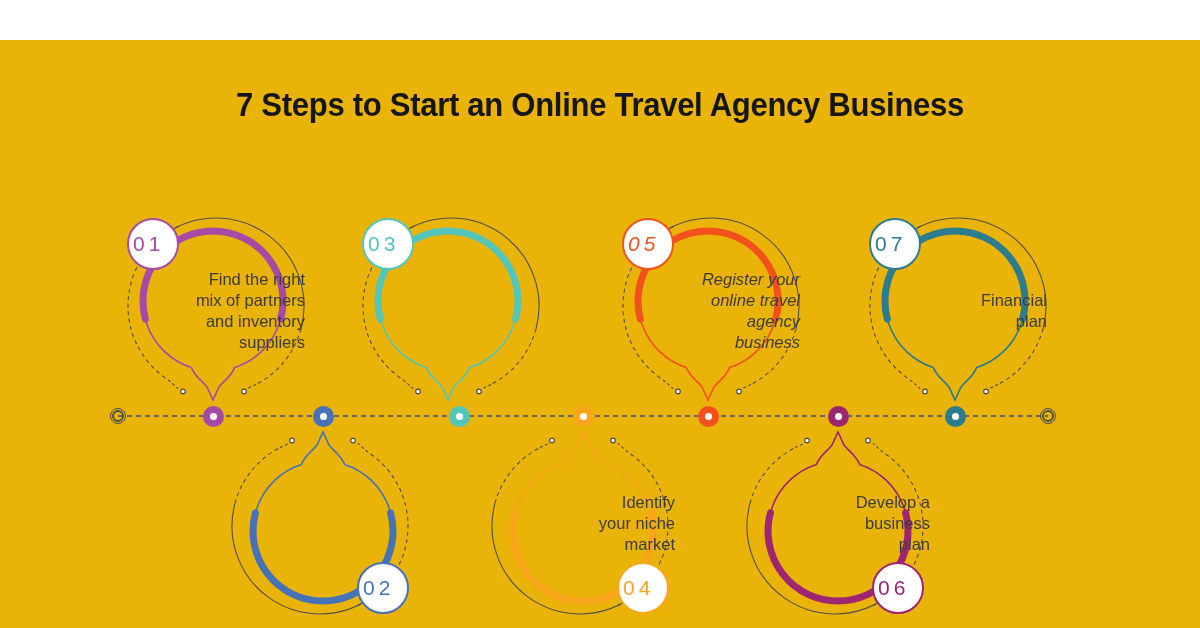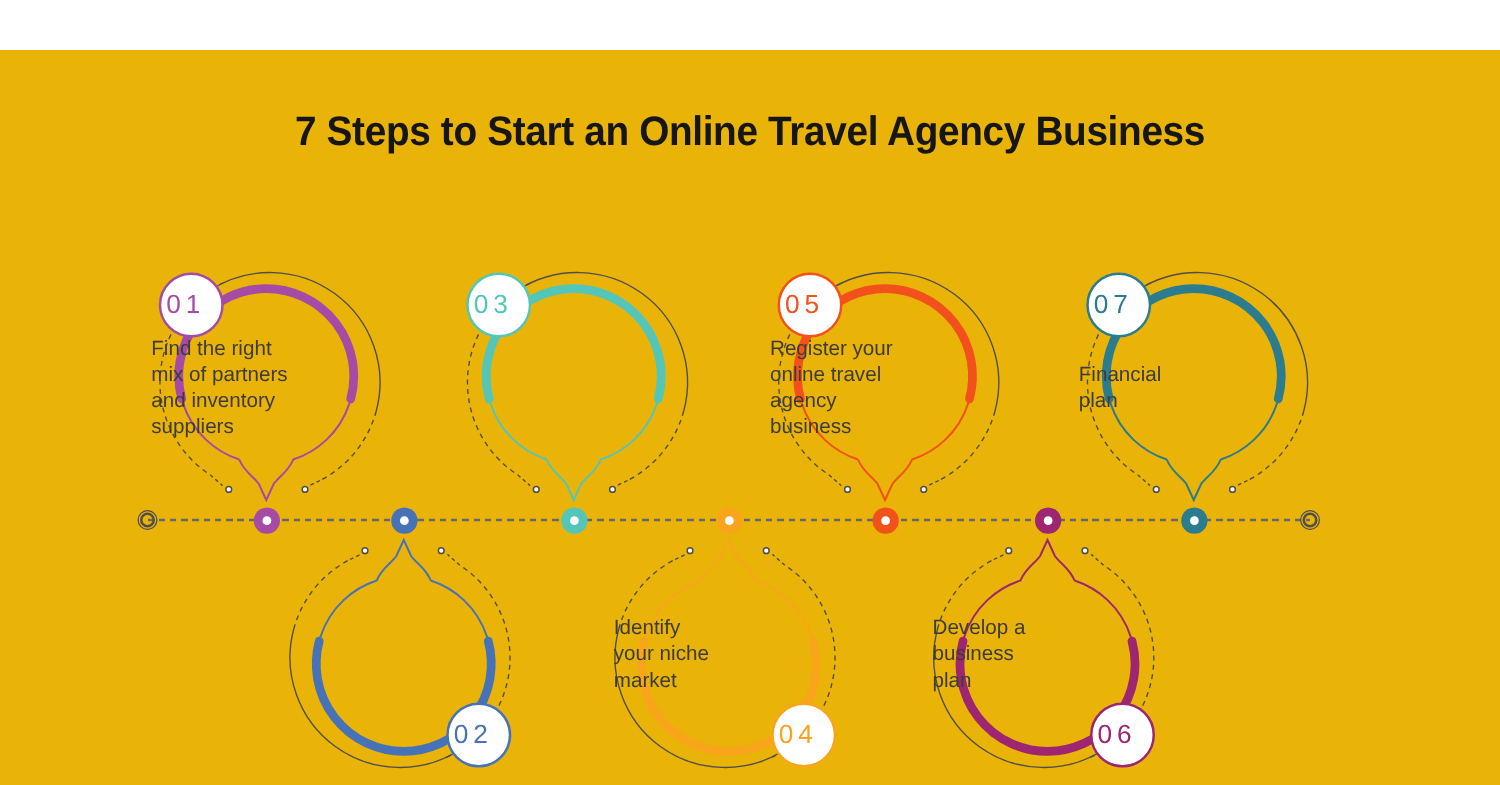--- a/index.html
+++ b/index.html
@@ -23,21 +23,21 @@
     display:flex; align-items:center; justify-content:flex-start;
   }
   .step.top .badge { left:14px; top:9px; }
   .step.bottom .badge { left:134px; top:139px; }
   .badge span {
     color:var(--c); font-size:21px; font-weight:400;
     letter-spacing:4px; padding-left:4px; white-space:nowrap;
   }
   .label {
     position:absolute; left:8px; right:8px; transform:translateY(-50%);
-    text-align:left; white-space:pre-line;
+    text-align:right; white-space:pre-line;
     font-size:16.5px; font-weight:500; line-height:1.28; color:#3c3c3c;
   }
   .step.top .label { top:102px; }
   .step.bottom .label { top:101px; }
   
   .tl-line {
     position:absolute; top:375px; left:118px; width:930px; height:1.7px;
     background:repeating-linear-gradient(90deg,#676767 0 5px,transparent 5px 9px);
   }
   .dot {
@@ -90,29 +90,29 @@
         <use href="#bubble"></use>
       </svg>
     <div class="badge">
         <span>01</span>
       </div>
     <div class="label">Find the right
 mix of partners
 and inventory
 suppliers</div>
   </div>
-  <div class="step top" style="left: 359px; top: 169px; --c: #53c6b9;">
+  <div class="step top" style="left: 348px; top: 169px; --c: #53c6b9;">
     <svg class="bubble" viewBox="0 0 200 200">
         <use href="#bubble"></use>
       </svg>
     <div class="badge">
         <span>03</span>
       </div>
   </div>
-  <div class="step top" style="left: 608px; top: 169px; --c: #f2511b;">
+  <div class="step top" style="left: 608px; top: 169px; font-style: italic; --c: #f2511b;">
     <svg class="bubble" viewBox="0 0 200 200">
         <use href="#bubble"></use>
       </svg>
     <div class="badge">
         <span>05</span>
       </div>
     <div class="label">Register your
 online travel
 agency
 business</div>

